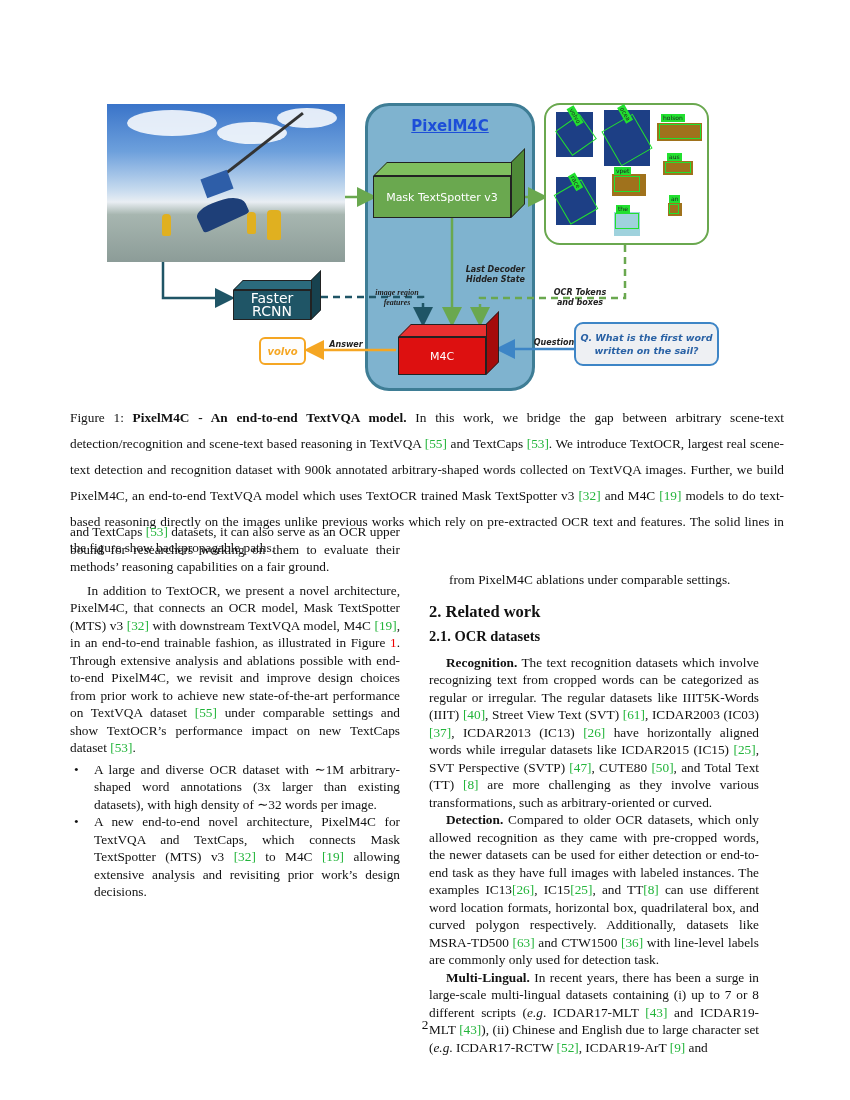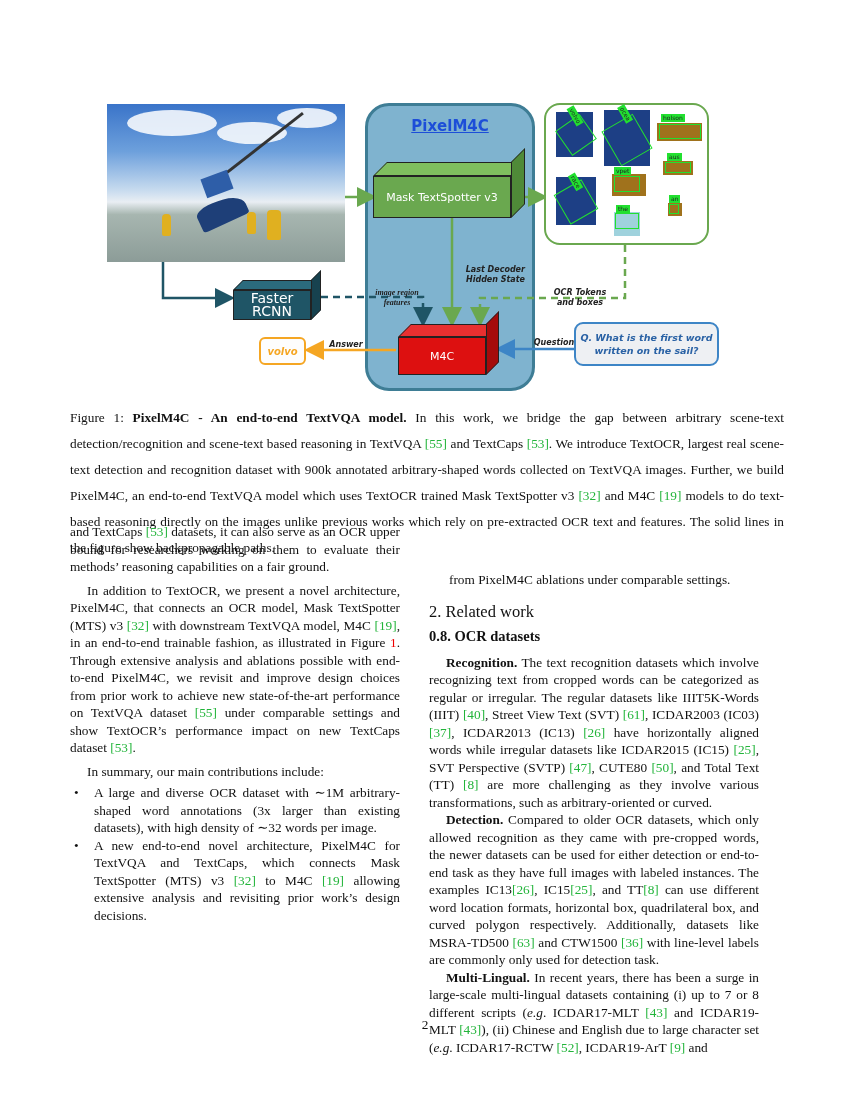--- a/index.html
+++ b/index.html
@@ -35,21 +35,21 @@
   .answer { position:absolute; left:259px; top:337px; width:47px; height:28px; border:2.5px solid #f5a623; border-radius:6px; box-sizing:border-box; background:#fdfdfd; color:#f5a623; font-family:"DejaVu Sans", sans-serif; font-weight:bold; font-style:italic; font-size:10px; display:flex; align-items:center; justify-content:center; }
   .question { position:absolute; left:574px; top:322px; width:145px; height:44px; border:2.5px solid #3d85c6; border-radius:9px; box-sizing:border-box; background:#eef0f3; color:#2a62a5; font-family:"DejaVu Sans", sans-serif; font-weight:bold; font-style:italic; font-size:9.5px; display:flex; align-items:center; justify-content:center; text-align:center; line-height:13px; }
   svg.lines { position:absolute; left:0; top:0; }
   
   .caption { position:absolute; left:70px; top:405px; width:714px; font-size:13.3px; line-height:26px; text-align:justify; }
   .col { position:absolute; font-size:13.3px; line-height:17.5px; text-align:justify; }
   .col p { margin:0; }
   .indent { text-indent:17px; }
   .cite { color:#22b43a; }
   .figref { color:#e00; }
-  h2 { font-size:16.5px; margin:0; font-weight:normal; }
+  h2 { font-size:16.5px; margin:0; font-weight:bold; }
   h3 { font-size:14.5px; margin:0; font-weight:bold; }
   ul.contrib { margin:0; padding:0; list-style:none; }
   ul.contrib li { position:relative; padding-left:24px; }
   ul.contrib li::before { content:"•"; position:absolute; left:4px; top:0; }
   .pagenum { position:absolute; left:0; width:850px; top:1017px; text-align:center; font-size:13.3px; }
 </style>
 </head>
 <body>
 
 <div id="figure">
@@ -159,29 +159,28 @@
   <div class="question">Q. What is the first word written on the sail?</div>
 </div>
 
 <div class="caption">
   <span>Figure 1: </span><b>PixelM4C - An end-to-end TextVQA model.</b><span> In this work, we bridge the gap between arbitrary scene-text detection/recognition and scene-text based reasoning in TextVQA </span><span class="cite">[55]</span><span> and TextCaps </span><span class="cite">[53]</span><span>. We introduce TextOCR, largest real scene-text detection and recognition dataset with 900k annotated arbitrary-shaped words collected on TextVQA images. Further, we build PixelM4C, an end-to-end TextVQA model which uses TextOCR trained Mask TextSpotter v3 </span><span class="cite">[32]</span><span> and M4C </span><span class="cite">[19]</span><span> models to do text-based reasoning directly on the images unlike previous works which rely on pre-extracted OCR text and features. The solid lines in the figure show backpropagable paths.</span>
 </div>
 
 <div class="col" style="left:70px;top:523px;width:330px;">
   <p><span>and TextCaps </span><span class="cite">[53]</span><span> datasets, it can also serve as an OCR upper bound for researchers working on them to evaluate their methods’ reasoning capabilities on a fair ground.</span></p>
   <p class="indent" style="margin-top:6px;"><span>In addition to TextOCR, we present a novel architecture, PixelM4C, that connects an OCR model, Mask TextSpotter (MTS) v3 </span><span class="cite">[32]</span><span> with downstream TextVQA model, M4C </span><span class="cite">[19]</span><span>, in an end-to-end trainable fashion, as illustrated in Figure </span><span class="figref">1</span><span>. Through extensive analysis and ablations possible with end-to-end PixelM4C, we revisit and improve design choices from prior work to achieve new state-of-the-art performance on TextVQA dataset </span><span class="cite">[55]</span><span> under comparable settings and show TextOCR’s performance impact on new TextCaps dataset </span><span class="cite">[53]</span><span>.</span></p>
-  <p class="indent" style="margin-top:6px;">In summary, our main contributions include:</p>
   <ul class="contrib" style="margin-top:4px;">
     <li><span>A large and diverse OCR dataset with ∼1M arbitrary-shaped word annotations (3x larger than existing datasets), with high density of ∼32 words per image.</span></li>
     <li><span>A new end-to-end novel architecture, PixelM4C for TextVQA and TextCaps, which connects Mask TextSpotter (MTS) v3 </span><span class="cite">[32]</span><span> to M4C </span><span class="cite">[19]</span><span> allowing extensive analysis and revisiting prior work’s design decisions.</span></li>
   </ul>
 </div>
 
 <div class="col" style="left:429px;top:541px;width:330px;margin-top:30px;">
   <p style="padding-left:20px;">from PixelM4C ablations under comparable settings.</p>
   <h2 style="margin-top:14px;">2. Related work</h2>
-  <h3 style="margin-top:8px;">0.8. OCR datasets</h3>
+  <h3 style="margin-top:8px;">2.1. OCR datasets</h3>
   <p class="indent" style="margin-top:8px;"><b>Recognition.</b><span> The text recognition datasets which involve recognizing text from cropped words can be categorized as regular or irregular. The regular datasets like IIIT5K-Words (IIIT) </span><span class="cite">[40]</span><span>, Street View Text (SVT) </span><span class="cite">[61]</span><span>, ICDAR2003 (IC03) </span><span class="cite">[37]</span><span>, ICDAR2013 (IC13) </span><span class="cite">[26]</span><span> have horizontally aligned words while irregular datasets like ICDAR2015 (IC15) </span><span class="cite">[25]</span><span>, SVT Perspective (SVTP) </span><span class="cite">[47]</span><span>, CUTE80 </span><span class="cite">[50]</span><span>, and Total Text (TT) </span><span class="cite">[8]</span><span> are more challenging as they involve various transformations, such as arbitrary-oriented or curved.</span></p>
   <p class="indent"><b>Detection.</b><span> Compared to older OCR datasets, which only allowed recognition as they came with pre-cropped words, the newer datasets can be used for either detection or end-to-end task as they have full images with labeled instances. The examples IC13</span><span class="cite">[26]</span><span>, IC15</span><span class="cite">[25]</span><span>, and TT</span><span class="cite">[8]</span><span> can use different word location formats, horizontal box, quadrilateral box, and curved polygon respectively. Additionally, datasets like MSRA-TD500 </span><span class="cite">[63]</span><span> and CTW1500 </span><span class="cite">[36]</span><span> with line-level labels are commonly only used for detection task.</span></p>
   <p class="indent"><b>Multi-Lingual.</b><span> In recent years, there has been a surge in large-scale multi-lingual datasets containing (i) up to 7 or 8 different scripts (</span><i>e.g</i><span>. ICDAR17-MLT </span><span class="cite">[43]</span><span> and ICDAR19-MLT </span><span class="cite">[43]</span><span>), (ii) Chinese and English due to large character set (</span><i>e.g</i><span>. ICDAR17-RCTW </span><span class="cite">[52]</span><span>, ICDAR19-ArT </span><span class="cite">[9]</span><span> and</span></p>
 </div>
 
 <div class="pagenum">2</div>
 
 </body></html>

